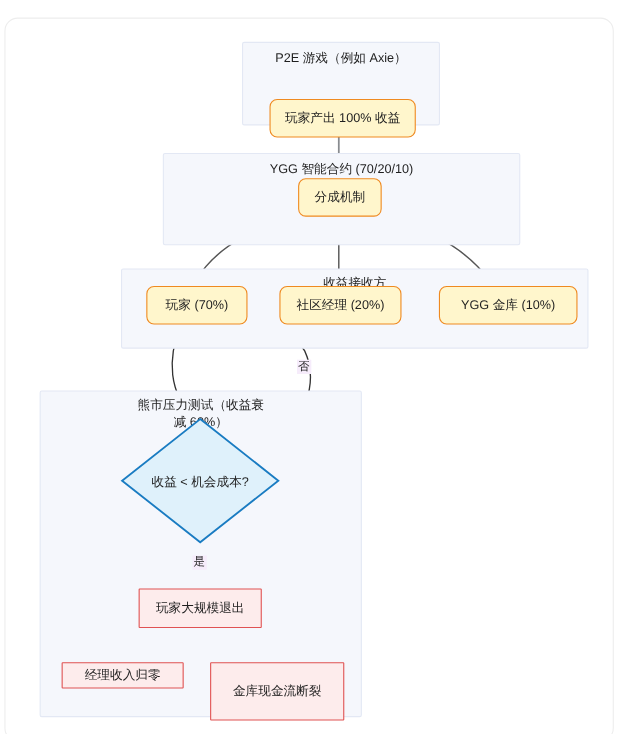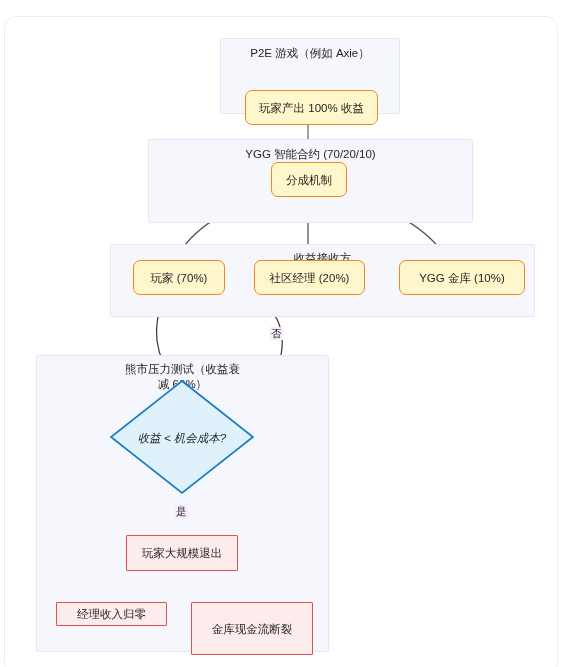--- a/index.html
+++ b/index.html
@@ -85,21 +85,20 @@
   .diamond-wrap {
     position: absolute;
   }
   .diamond-wrap svg { display:block; }
   .diamond-label {
     position: absolute;
     left: 0; right: 0;
     text-align: center;
     font-size: 11.5px;
     color: #1f1f1f;
-    font-style: italic;
   }
 
   
   .edge-label {
     position: absolute;
     font-size: 10.5px;
     color: #1f1f1f;
     background: #f6ecfb;
     padding: 0 1px;
     line-height: 13px;

